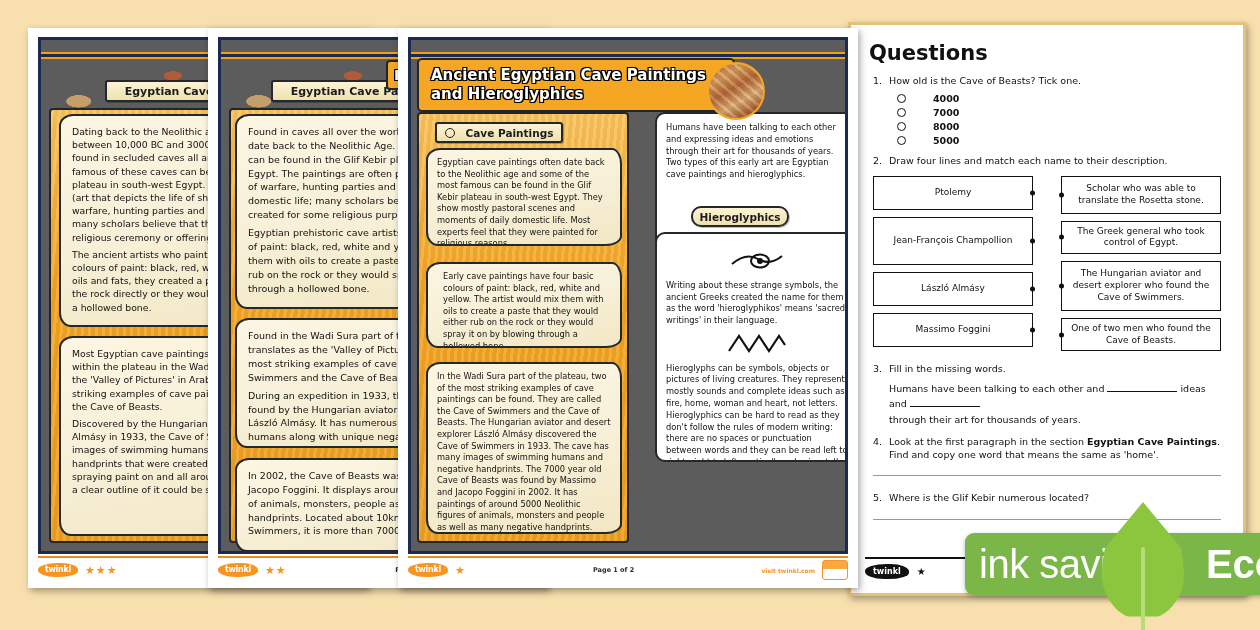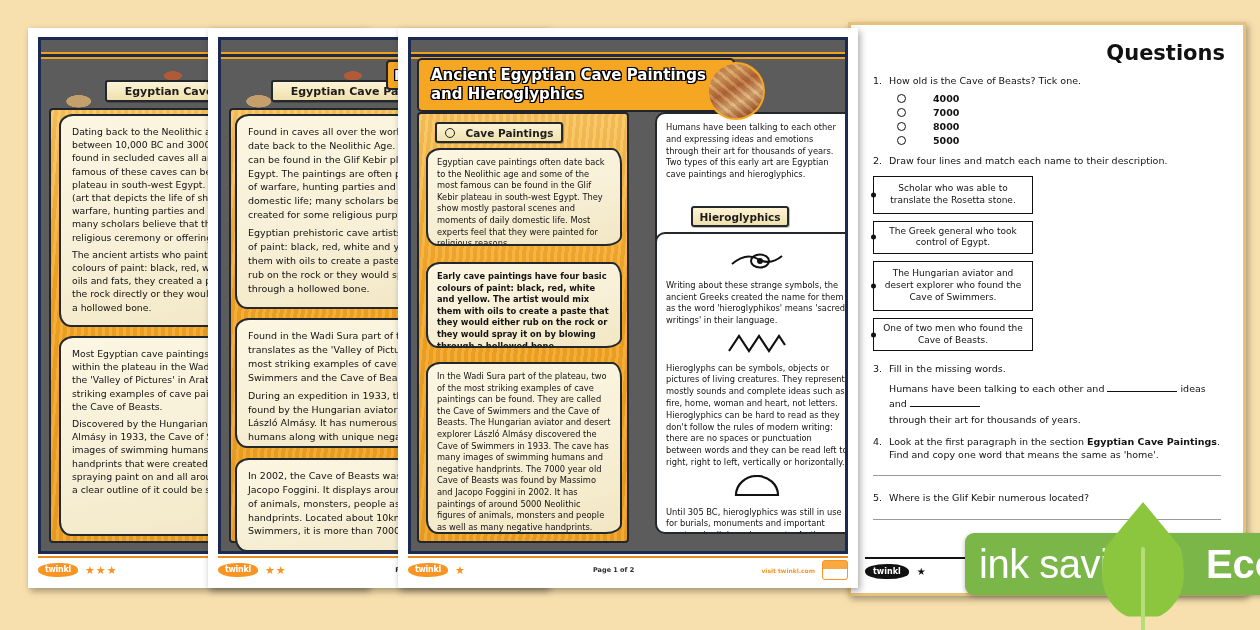--- a/index.html
+++ b/index.html
@@ -132,21 +132,21 @@
   }
 
   
   #sheet-q {
     left: 848px; top: 22px; width: 398px; height: 574px;
     border: 3px solid #e5c27e;
     background: #ffffff;
   }
   .q-body { position:absolute; inset:0; padding: 16px 18px; }
   .q-title {
-    text-align: right;
+    text-align: left;
     font-family: "DejaVu Sans", sans-serif;
     font-weight: 700;
     font-size: 21px;
     color: #111;
     margin-bottom: 10px;
   }
   .q-item { display: flex; gap: 7px; margin-bottom: 5px; font-family:"DejaVu Sans",sans-serif; color:#111; }
   .q-num { width: 13px; flex: none; text-align: right; font-size: 9.5px; }
   .q-text { font-size: 9.5px; line-height: 1.35; }
   .q-text b { font-weight: 700; }
@@ -289,36 +289,36 @@
     <div class="parch" style="left:6px; top:72px; width:212px; bottom:8px;"></div>
 
     <div class="ribbon" style="left:24px; top:82px; width:128px; height:21px; font-size:10.5px; gap:11px;">
       <span style="display:inline-block;width:10px;height:10px;border:1.6px solid #222;border-radius:50%;"></span>
       <span>Cave Paintings</span>
     </div>
 
     <div class="txtbox" style="left:15px; top:108px; width:196px; height:98px; padding:7px 9px; font-size:8.3px; line-height:1.40;">
       <p>Egyptian cave paintings often date back to the Neolithic age and some of the most famous can be found in the Glif Kebir plateau in south-west Egypt. They show mostly pastoral scenes and moments of daily domestic life. Most experts feel that they were painted for religious reasons.</p>
     </div>
-    <div class="txtbox" style="left:15px; top:222px; width:196px; height:86px; padding:7px 9px; font-size:8.3px; line-height:1.40;font-weight:bold;">
+    <div class="txtbox" style="left:15px; top:222px; width:196px; height:86px; padding:7px 15px; font-size:8.3px; line-height:1.40;">
       <p>Early cave paintings have four basic colours of paint: black, red, white and yellow. The artist would mix them with oils to create a paste that they would either rub on the rock or they would spray it on by blowing through a hollowed bone.</p>
     </div>
     <div class="txtbox" style="left:15px; top:322px; width:196px; height:172px; padding:7px 9px; font-size:8.3px; line-height:1.40;">
       <p>In the Wadi Sura part of the plateau, two of the most striking examples of cave paintings can be found. They are called the Cave of Swimmers and the Cave of Beasts. The Hungarian aviator and desert explorer László Almásy discovered the Cave of Swimmers in 1933. The cave has many images of swimming humans and negative handprints. The 7000 year old Cave of Beasts was found by Massimo and Jacopo Foggini in 2002. It has paintings of around 5000 Neolithic figures of animals, monsters and people as well as many negative handprints.</p>
     </div>
 
     <div class="whitebox" style="left:224px; top:72px; width:204px; height:140px; padding:8px 9px; font-size:8.3px; line-height:1.42; border-radius:10px;">
       <p>Humans have been talking to each other and expressing ideas and emotions through their art for thousands of years. Two types of this early art are Egyptian cave paintings and hieroglyphics.</p>
     </div>
 
-    <div class="ribbon" style="left:280px; top:166px; width:98px; height:21px; font-size:10.5px; background:linear-gradient(180deg,#fbd97a,#f5c council);">
+    <div class="ribbon" style="left:280px; top:166px; width:98px; height:21px; font-size:10.5px; background:linear-gradient(180deg,#fbd97a,#f5c council);border-radius:10px;">
       <span>Hieroglyphics</span>
     </div>
 
-    <div class="whitebox" style="left:224px; top:192px; width:204px; height:302px; padding:8px 9px; font-size:8.3px; line-height:1.42; border-radius:10px;">
+    <div class="whitebox" style="left:224px; top:192px; width:204px; height:230px; padding:8px 9px; font-size:8.3px; line-height:1.42; border-radius:10px;">
       <div style="text-align:center; margin:8px 0 6px;">
         <svg width="54" height="20" viewBox="0 0 54 20">
             <path d="M2 14 Q16 2 28 9 Q40 16 52 6" fill="none" stroke="#111" stroke-width="2"></path>
             <ellipse cx="30" cy="11" rx="9" ry="6.5" fill="none" stroke="#111" stroke-width="2"></ellipse>
             <circle cx="30" cy="11" r="3" fill="#111"></circle>
           </svg>
       </div>
       <p>Writing about these strange symbols, the ancient Greeks created the name for them as the word 'hieroglyphikos' means 'sacred writings' in their language.</p>
       <div style="text-align:center; margin:6px 0;">
         <svg width="62" height="20" viewBox="0 0 62 20">
@@ -374,20 +374,26 @@
         <span class="radio"></span>
         <span class="opt-label">5000</span>
       </div>
     </div>
 
     <div class="q-item">
       <span class="q-num">2.</span>
       <span class="q-text">Draw four lines and match each name to their description.</span>
     </div>
     <div class="match">
+      <div class="mcol mcol-left">
+        <div class="mbox">Ptolemy</div>
+        <div class="mbox" style="min-height:48px;">Jean-François Champollion</div>
+        <div class="mbox">László Almásy</div>
+        <div class="mbox">Massimo Foggini</div>
+      </div>
       <div class="mcol mcol-right">
         <div class="mbox" style="min-height:38px;">Scholar who was able to translate the Rosetta stone.</div>
         <div class="mbox" style="min-height:28px;">The Greek general who took control of Egypt.</div>
         <div class="mbox" style="min-height:50px;">The Hungarian aviator and desert explorer who found the Cave of Swimmers.</div>
         <div class="mbox" style="min-height:28px;">One of two men who found the Cave of Beasts.</div>
       </div>
     </div>
 
     <div class="q-item">
       <span class="q-num">3.</span>

